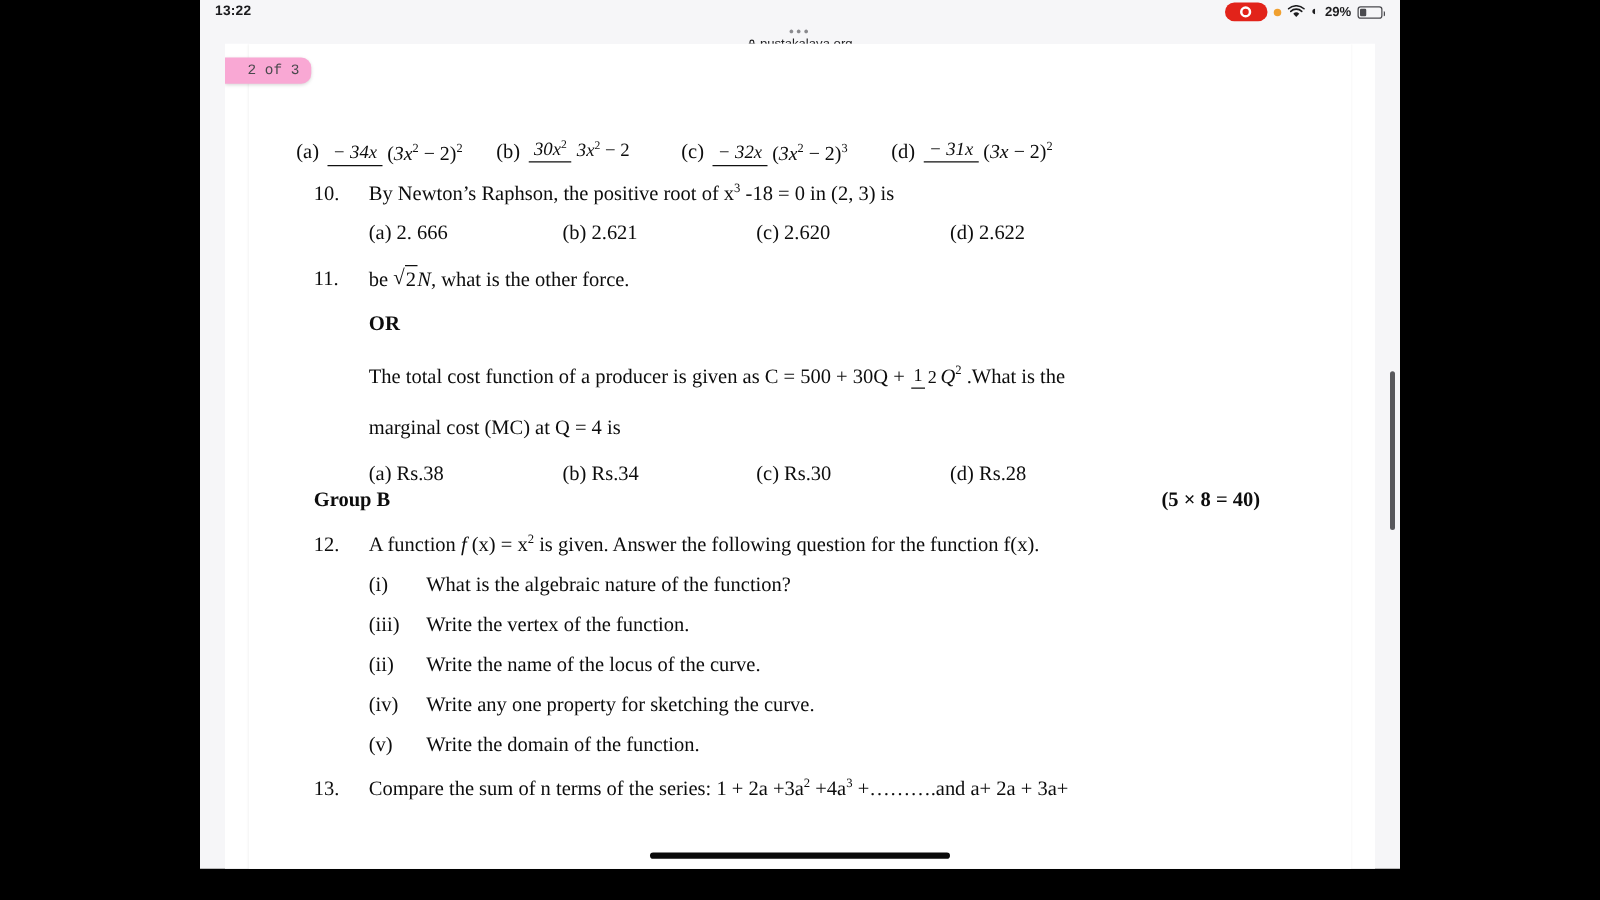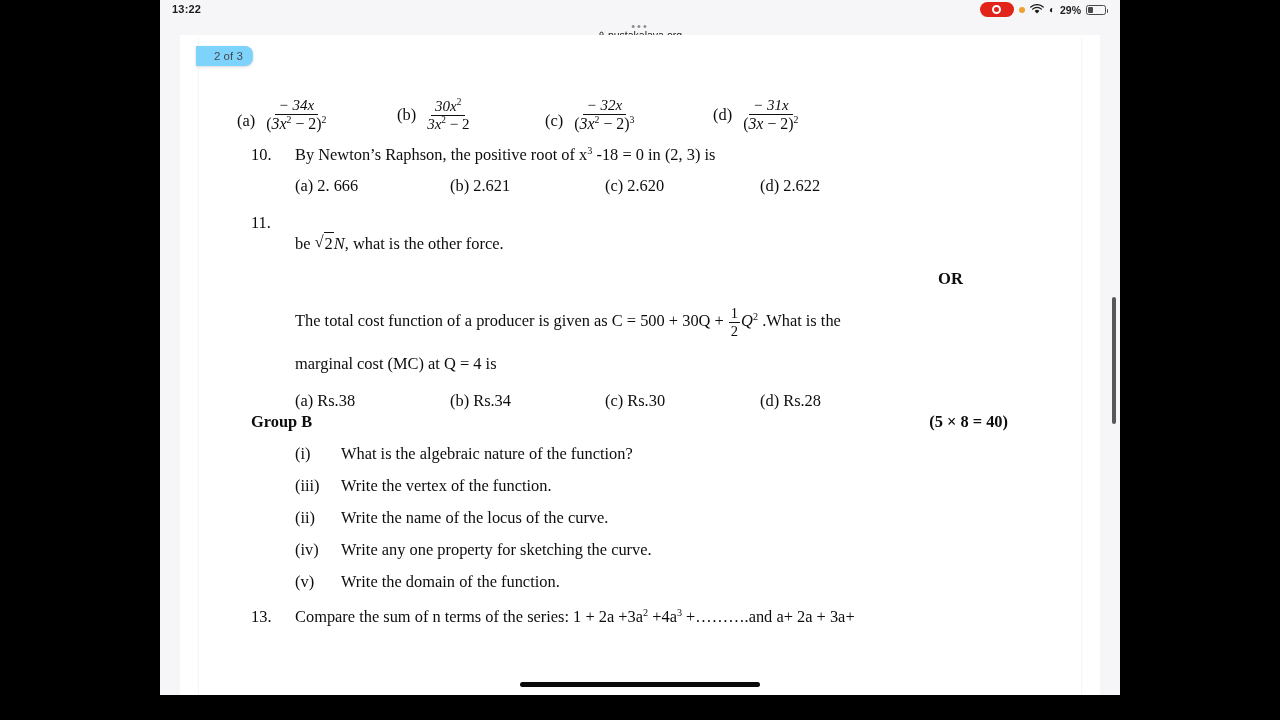--- a/index.html
+++ b/index.html
@@ -130,26 +130,26 @@
     left: 20px;
     top: 35px;
     width: 920px;
     height: 685px;
     background: #ffffff;
     overflow: hidden;
   }
 
   #page-badge {
     position: absolute;
-    left: 16px;
+    left: 0px;
     top: 11px;
-    background: #7dd3fc;
+    background: #f9a8d4;
     border-radius: 0 8px 8px 0;
     padding: 4px 10px 4px 18px;
-    font-family: Liberation Sans, sans-serif;
+    font-family: Liberation Mono, monospace;
     font-size: 11.5px;
     color: #49494d;
     box-shadow: 0 1px 3px rgba(0,0,0,.16);
     z-index: 3;
   }
 
   #sheet {
     position: absolute;
     left: 19px;
     top: 0;
@@ -165,21 +165,21 @@
     width: 882px;
     padding: 34px 18px 0 96px;
     color: #0d0d0d;
     font-size: 16.4px;
     line-height: 1.28;
   }
 
   
   .frac {
     display: inline-flex;
-    flex-direction: column;
+    flex-direction: row;
     align-items: center;
     vertical-align: middle;
     margin: 0 2px;
     line-height: 1.04;
   }
   .frac .num {
     border-bottom: 1.4px solid #111;
     padding: 0 4px 1px 4px;
     white-space: nowrap;
   }
@@ -239,21 +239,21 @@
   }
   .qbody { flex: 1; }
 
   .opt-row {
     display: flex;
     margin-top: 10px;
   }
   .opt-row .cell { width: 155px; flex: 0 0 155px; white-space: nowrap; }
 
   .center-or {
-    text-align: right;
+    text-align: left;
     font-weight: bold;
     font-size: 16.6px;
     margin-top: 14px;
     padding-right: 100px;
     font-family: Liberation Serif, serif;
   }
 
   .para { margin-top: 16px; line-height: 1.95; text-align: justify; }
   .para2 { margin-top: 8px; }
 
@@ -391,21 +391,21 @@
         <div class="opt-row">
           <span class="cell">(a) 2. 666</span>
           <span class="cell">(b) 2.621</span>
           <span class="cell">(c) 2.620</span>
           <span class="cell">(d) 2.622</span>
         </div>
 
         <div class="qrow" style="margin-top:16px">
           <div class="qnum">11.</div>
           <div class="qbody">
-            <div style="margin-top:20px">
+            <div style="margin-top:0">
               <span>be </span><span class="sqrt"><span class="rad">2</span><span class="it">N</span></span><span>, what is the other force.</span>
             </div>
           </div>
         </div>
 
         <div class="center-or">OR</div>
 
         <div class="para">
           <span>The total cost function of a producer is given as C = 500 + 30Q + </span><span class="frac tiny">
               <span class="num">1</span>
@@ -419,20 +419,26 @@
           <span class="cell">(b) Rs.34</span>
           <span class="cell">(c) Rs.30</span>
           <span class="cell">(d) Rs.28</span>
         </div>
 
         <div class="grp-row">
           <span>Group B</span>
           <span>(5 × 8 = 40)</span>
         </div>
 
+        <div class="qrow" style="margin-top:15px">
+          <div class="qnum">12.</div>
+          <div class="qbody">
+            <span>A function </span><span class="it">f</span><span> (x) = x</span><sup>2</sup><span> is given. Answer the following question for the function f(x).</span>
+          </div>
+        </div>
 
         <div class="sub-row">
           <span class="rn">(i)</span>
           <span>What is the algebraic nature of the function?</span>
         </div>
         <div class="sub-row">
           <span class="rn">(iii)</span>
           <span>Write the vertex of the function.</span>
         </div>
         <div class="sub-row">

